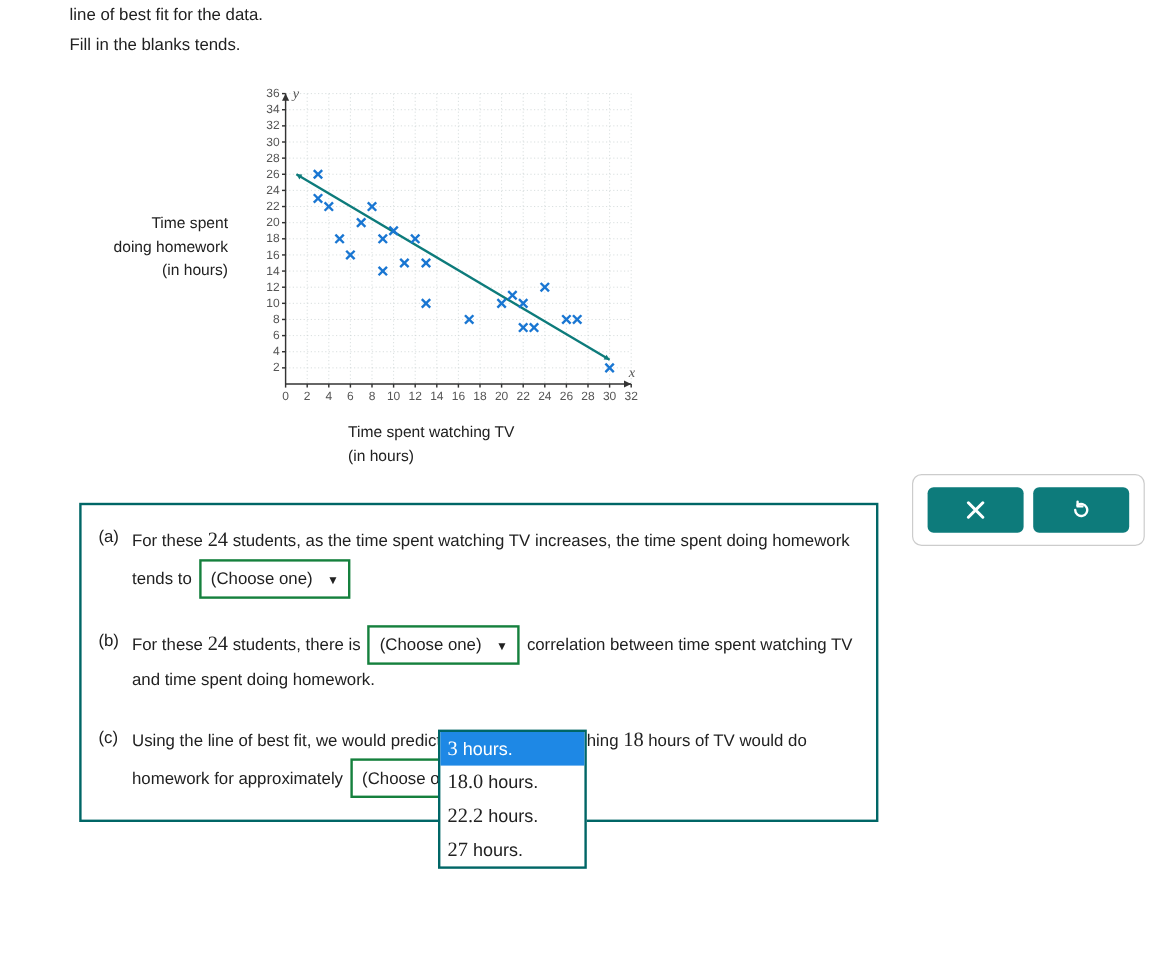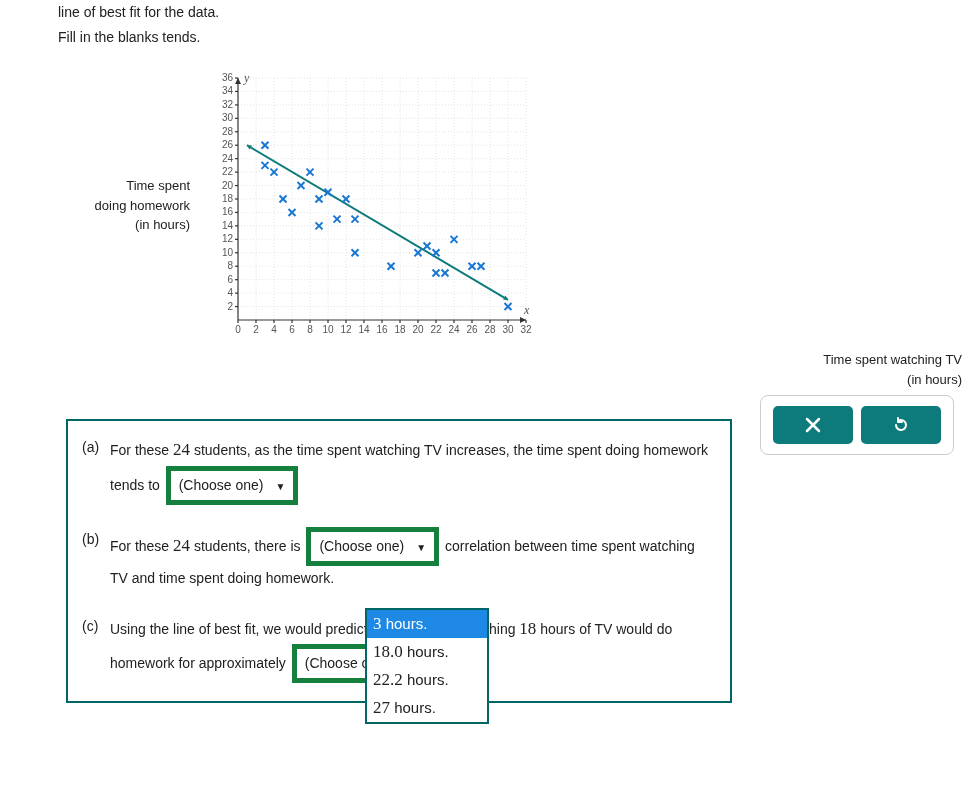--- a/index.html
+++ b/index.html
@@ -1,29 +1,29 @@
 <!DOCTYPE html>
 <html><head>
 <meta charset="utf-8">
 <style>
 *{box-sizing:border-box;margin:0;padding:0}
 body{font-family:Arial,Helvetica,sans-serif;font-size:14px;color:#212121;background:#fff;width:962px;height:795px;position:relative;overflow:hidden}
 .intro{padding-left:58px;line-height:1.8}
 .chart-area{display:flex;align-items:center;margin-top:20px;margin-left:80px}
 .y-axis-label{font-size:13px;width:110px;text-align:right;line-height:1.5;margin-right:20px}
 .chart-svg{}
-.x-axis-label{text-align:right;font-size:13px;line-height:1.5;margin-left:290px;margin-top:10px}
+.x-axis-label{text-align:left;font-size:13px;line-height:1.5;margin-left:290px;margin-top:10px}
 .questions{border:2px solid #006666;margin-left:66px;margin-top:30px;width:666px;padding:14px 14px 18px 14px;position:relative}
 .q{display:flex;margin-bottom:22px;line-height:1.8}
 .q:last-child{margin-bottom:0}
 .q-label{width:28px;flex-shrink:0}
 .q-body{flex:1}
 .num24{font-family:'Times New Roman',serif;font-size:17px}
 .num18{font-family:'Times New Roman',serif;font-size:17px}
-.select-box{display:inline-block;border:5px solid #15803d;padding:2px 8px;margin:0 2px;cursor:pointer;background:#fff;font-size:14px}
+.select-box{display:inline-block;border:2px solid #15803d;padding:2px 8px;margin:0 2px;cursor:pointer;background:#fff;font-size:14px}
 .select-box .arrow{margin-left:12px;font-size:10px}
 .dropdown{position:absolute;border:2px solid #006666;background:#fff;width:124px}
 .dropdown-item{padding:4px 6px;font-size:15px;cursor:pointer}
 .dropdown-item.selected{background:#1E88E5;color:#fff}
 .dd-num{font-family:'Times New Roman',serif;font-size:17px}
 .button-panel{position:absolute;left:760px;top:395px;width:194px;border:1px solid #ccc;border-radius:8px;padding:10px;display:flex;gap:8px;justify-content:center;background:#fff}
 .btn{width:80px;height:38px;border:none;border-radius:5px;background:#0d7b7b;color:#fff;font-size:18px;cursor:pointer;display:flex;align-items:center;justify-content:center}
 .tick-label{font-size:10px;fill:#555}
 .grid-line{stroke:#bfc9c9;stroke-width:0.5;stroke-dasharray:1,2}
 .axis-line{stroke:#333;stroke-width:1.2}

